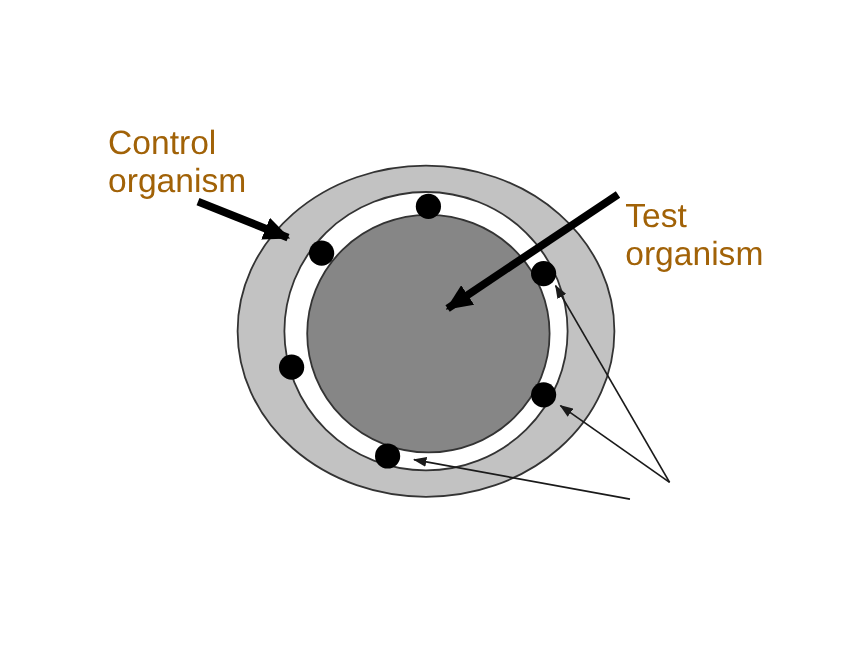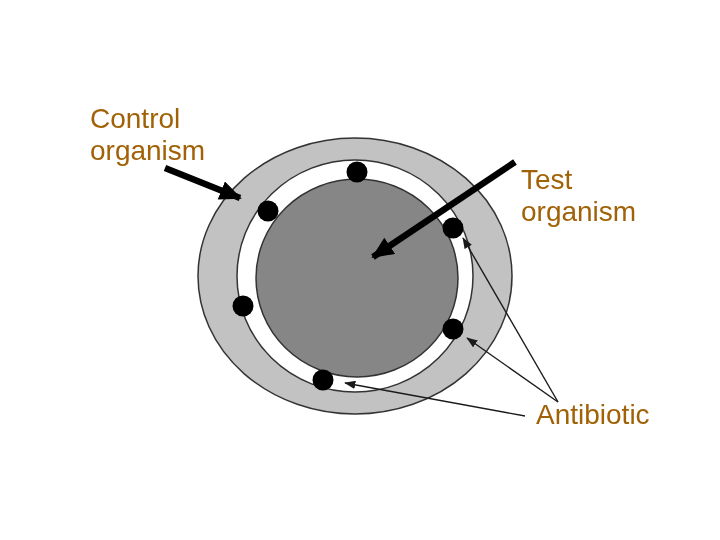--- a/index.html
+++ b/index.html
@@ -71,16 +71,15 @@
     <div>Control</div>
     <div>organism</div>
   </div>
 
   <div class="label label-test">
     <div>Test</div>
     <div>organism</div>
   </div>
 
   <div class="label label-antibiotic">
-    <div>Antibiotic</div>
   </div>
 
 </div>
 
 </body></html>

